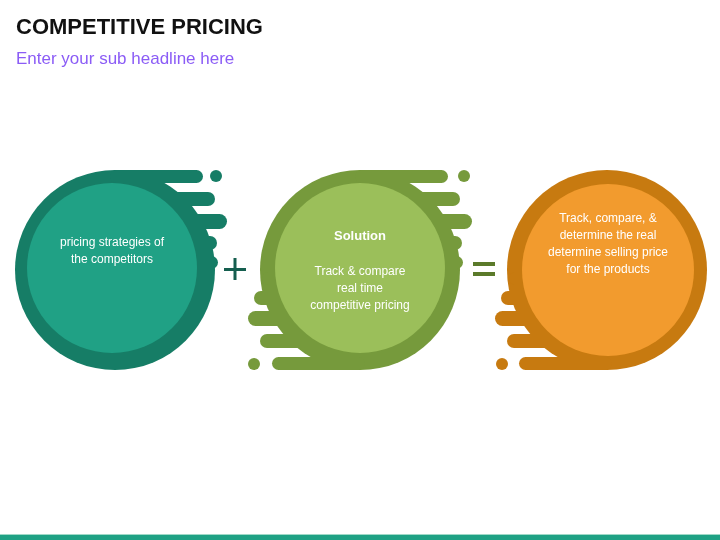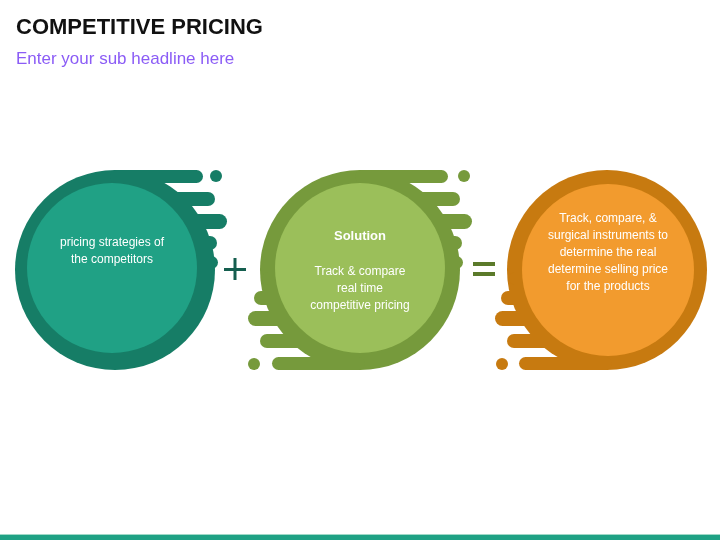--- a/index.html
+++ b/index.html
@@ -82,20 +82,19 @@
   <div class="card-body" style="margin-top:20px;">
     <div>Track &amp; compare</div>
     <div>real time</div>
     <div>competitive pricing</div>
   </div>
 </div>
 
 <div class="card-text" style="left:528px; top:206px; width:160px;">
   <div class="card-body" style="margin-top:4px;">
     <div>Track, compare, &amp;</div>
-    <div>surgical instruments to</div>
     <div>determine the real</div>
     <div>determine selling price</div>
     <div>for the products</div>
   </div>
 </div>
 
 <div class="bottom-bar"></div>
 
 </body></html>

